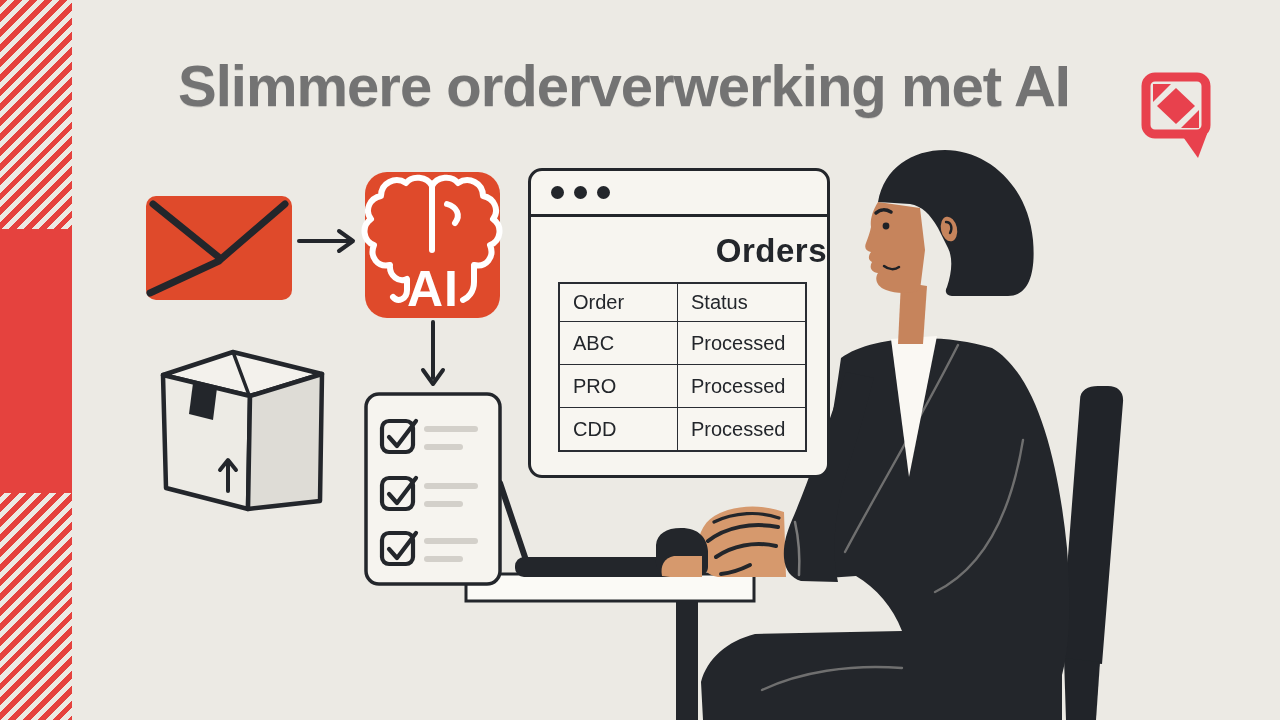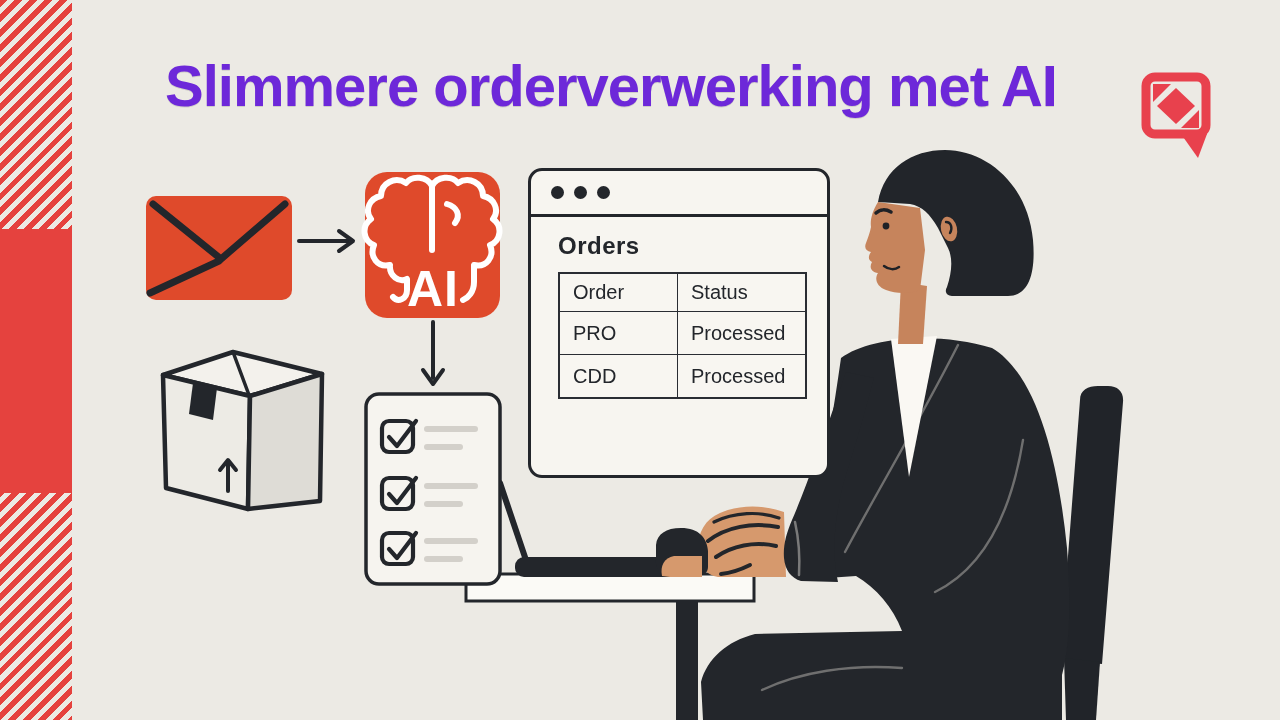--- a/index.html
+++ b/index.html
@@ -13,38 +13,38 @@
   .stripe-band{
     position:absolute; left:0; top:0; width:72px; height:720px;
     background:repeating-linear-gradient(135deg,#E5423E 0 5.5px, rgba(0,0,0,0) 5.5px 10.5px);
   }
   .stripe-solid{
     position:absolute; left:0; top:229px; width:72px; height:264px;
     background:#E5423E;
   }
   
   .headline{
-    position:absolute; left:165px; top:56px;
+    position:absolute; left:178px; top:56px;
     font-size:58px; font-weight:700; letter-spacing:-1px; line-height:1.05;
-    color:#6d28d9; white-space:nowrap;
+    color:#737373; white-space:nowrap;
     text-shadow:0 1px 0 rgba(0,0,0,0.12);
   }
   
   .orders-window{
     position:absolute; left:528px; top:168px; width:302px; height:310px;
     background:#F7F5F0; border:3px solid #23262B; border-radius:14px;
     box-sizing:border-box; z-index:4;
   }
   .orders-titlebar{
     height:43px; border-bottom:3px solid #23262B;
     display:flex; align-items:center; padding-left:20px; gap:10px;
   }
   .dot{width:13px;height:13px;border-radius:50%;background:#23262B;}
   .orders-heading{
-    margin:15px 0 0 27px; font-size:24px; font-weight:700; letter-spacing:0.5px;
+    margin:15px 0 0 27px; font-size:33px; font-weight:700; letter-spacing:0.5px;text-align:right;
   }
   .orders-table{
     margin:12px 0 0 27px; border-collapse:collapse; background:#F8F6F1;
     font-size:20px;
   }
   .orders-table td,.orders-table th{
     border:1.5px solid #2A2D33; font-weight:400; text-align:left;
     padding:0 0 0 13px;
   }
   .orders-table th{height:37px; width:104px;}
@@ -190,20 +190,24 @@
     <div class="orders-heading">Orders</div>
     <table class="orders-table">
       <thead>
         <tr>
           <th>Order</th>
           <th class="col-status">Status</th>
         </tr>
       </thead>
       <tbody>
         <tr>
+          <td>ABC</td>
+          <td>Processed</td>
+        </tr>
+        <tr>
           <td>PRO</td>
           <td>Processed</td>
         </tr>
         <tr>
           <td>CDD</td>
           <td>Processed</td>
         </tr>
       </tbody>
     </table>
   </div>

